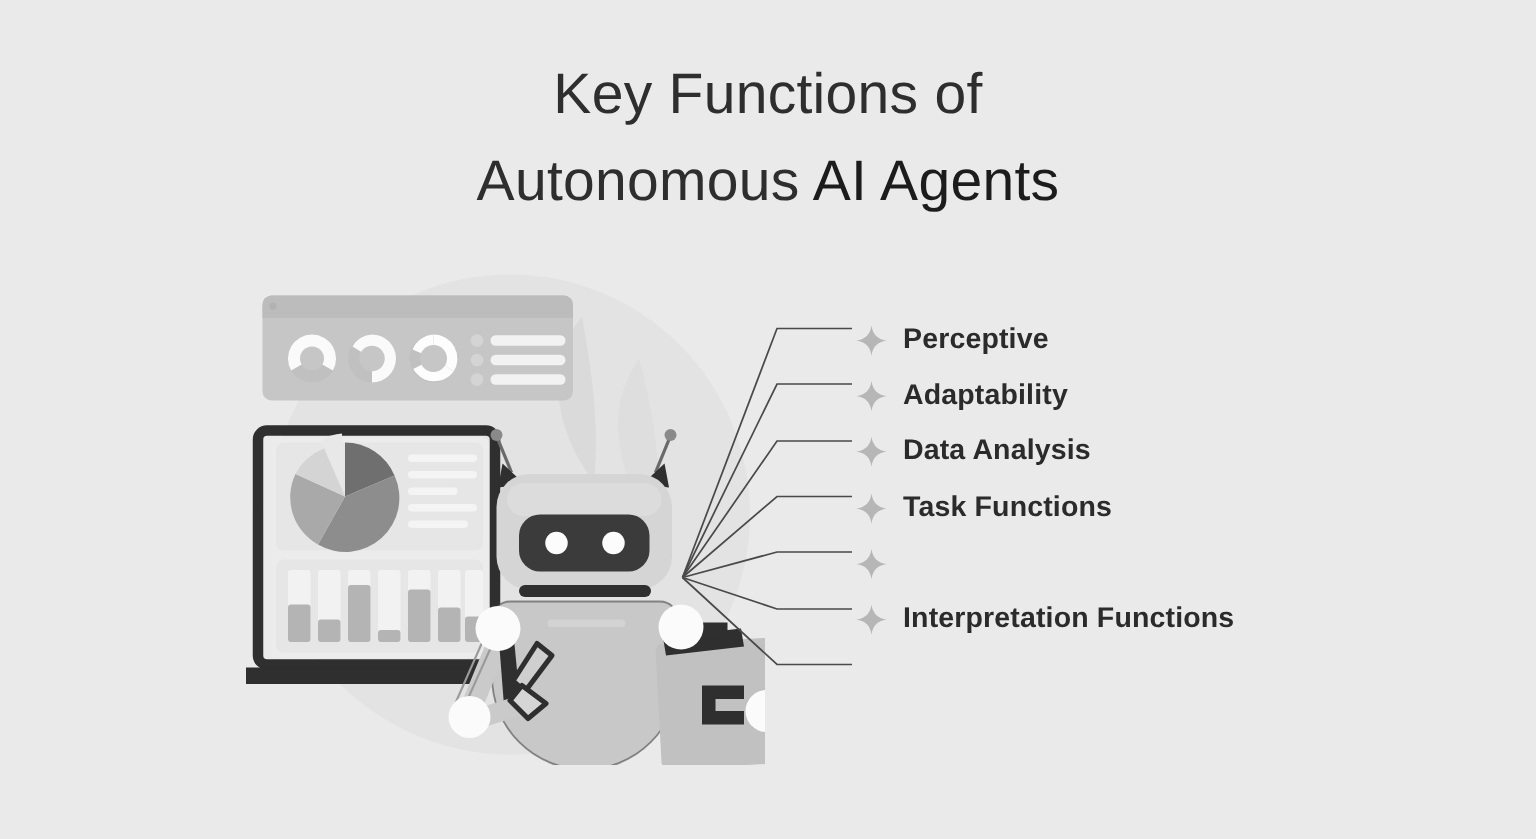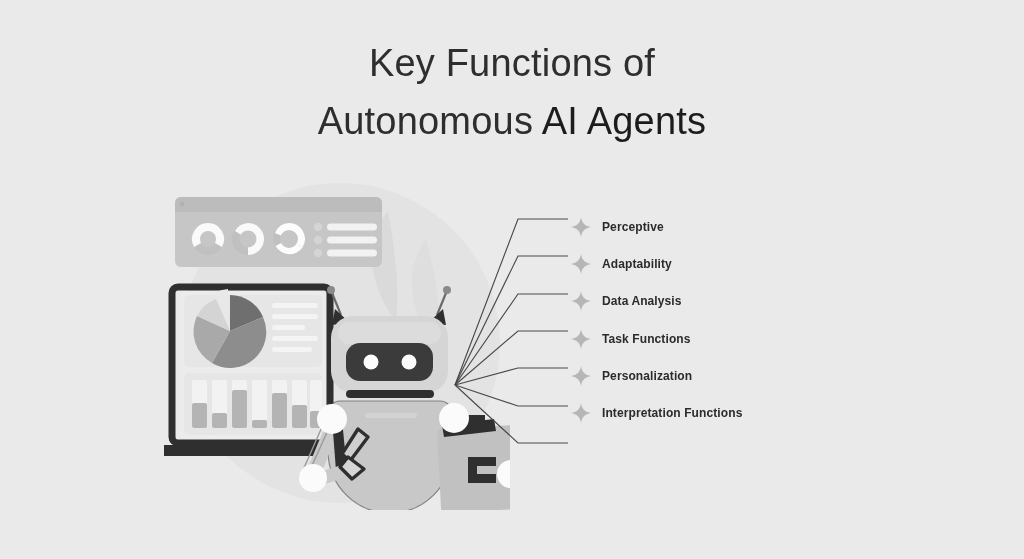--- a/index.html
+++ b/index.html
@@ -82,21 +82,21 @@
     align-items: center;
     height: 37.3px;
   }
   .sparkle {
     width: 22px;
     height: 22px;
     flex: 0 0 22px;
     margin-right: 10px;
   }
   .feature-label {
-    font-size: 12px;
+    font-size: 19px;
     font-weight: 700;
     color: #2b2b2b;
     letter-spacing: 0.1px;
     white-space: nowrap;
   }
 </style>
 </head>
 <body>
 
 <div class="canvas">
@@ -298,21 +298,20 @@
       <svg class="sparkle" viewBox="0 0 24 24">
           <path d="M12 1 C12.9 7.6 16.4 10.9 23 12 C16.4 13.1 12.9 16.4 12 23 C11.1 16.4 7.6 13.1 1 12 C7.6 10.9 11.1 7.6 12 1 Z" fill="#b6b6b6"></path>
         </svg>
       <span class="feature-label">Task Functions</span>
     </div>
 
     <div class="feature-item">
       <svg class="sparkle" viewBox="0 0 24 24">
           <path d="M12 1 C12.9 7.6 16.4 10.9 23 12 C16.4 13.1 12.9 16.4 12 23 C11.1 16.4 7.6 13.1 1 12 C7.6 10.9 11.1 7.6 12 1 Z" fill="#b6b6b6"></path>
         </svg>
-      <span class="feature-label">Personalization</span>
     </div>
 
     <div class="feature-item">
       <svg class="sparkle" viewBox="0 0 24 24">
           <path d="M12 1 C12.9 7.6 16.4 10.9 23 12 C16.4 13.1 12.9 16.4 12 23 C11.1 16.4 7.6 13.1 1 12 C7.6 10.9 11.1 7.6 12 1 Z" fill="#b6b6b6"></path>
         </svg>
       <span class="feature-label">Interpretation Functions</span>
     </div>
 
 

